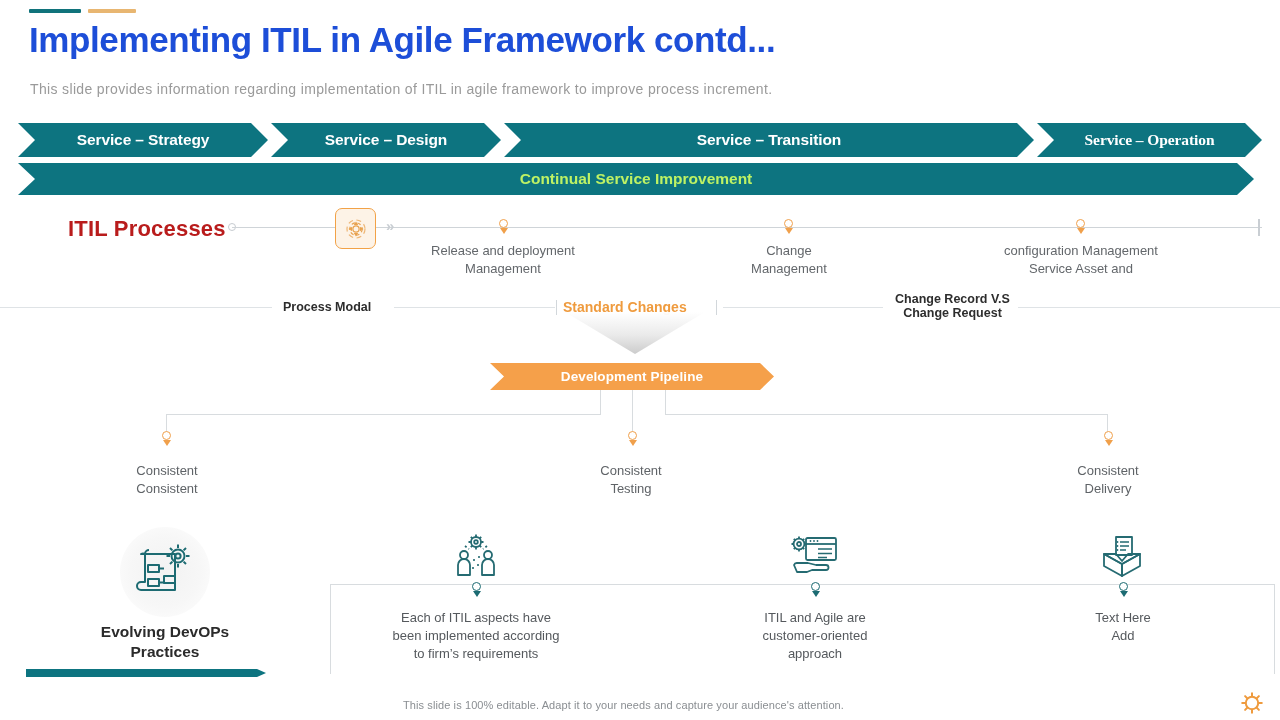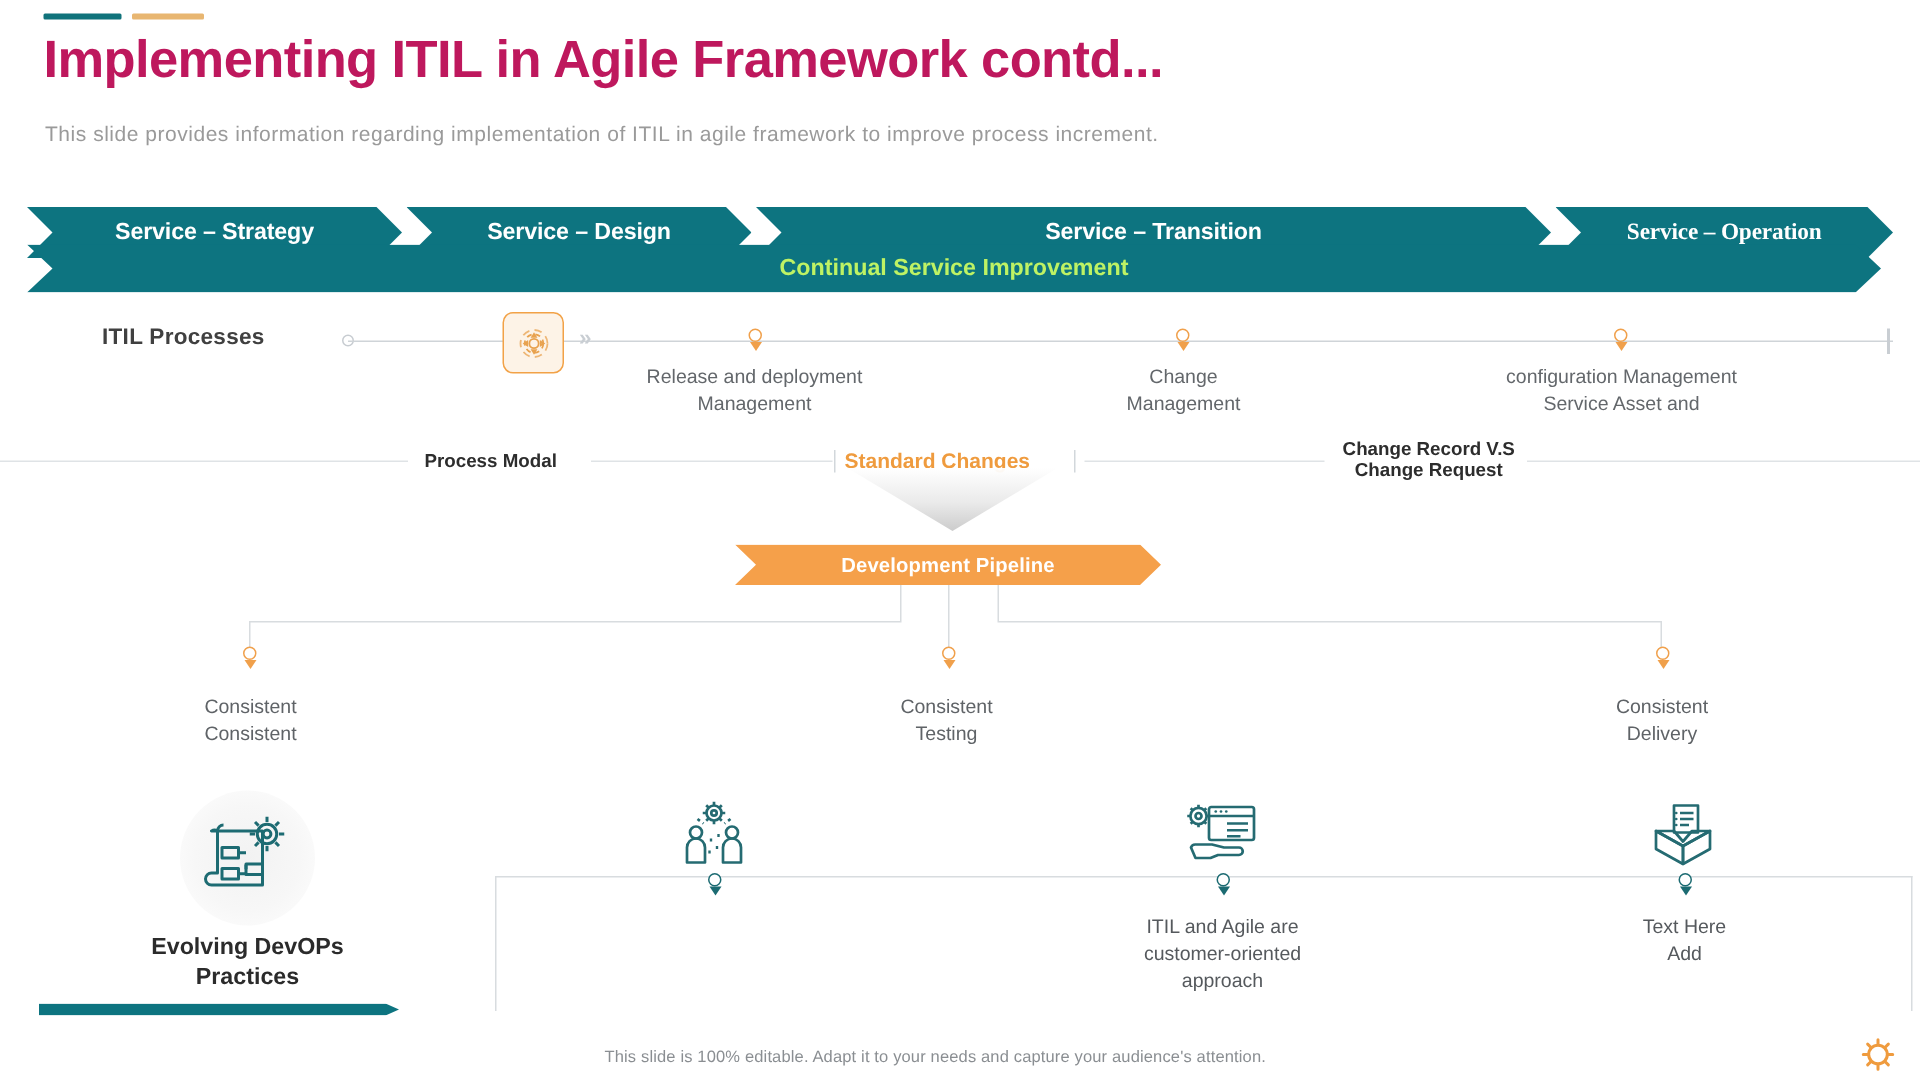--- a/index.html
+++ b/index.html
@@ -13,31 +13,31 @@
   #slide { position: relative; width: 1280px; height: 720px; background: #fff; }
 
   
   .accent-bars { position: absolute; left: 29px; top: 9px; display: flex; gap: 7px; }
   .accent-bar { height: 4px; border-radius: 1px; }
   .accent-bar.teal { width: 52px; background: #10737b; }
   .accent-bar.gold { width: 48px; background: #e8b671; }
 
   .page-title {
     position: absolute; left: 29px; top: 20px;
-    font-size: 35px; font-weight: bold; color: #be185d;
+    font-size: 35px; font-weight: bold; color: #1d4ed8;
     letter-spacing: -0.4px; white-space: nowrap;
   }
   .page-subtitle {
     position: absolute; left: 30px; top: 81px;
     font-size: 14px; color: #9a9a9a; letter-spacing: 0.35px;
     white-space: nowrap;
   }
 
   
-  .stage-band { position: absolute; left: 18px; top: 138px; height: 34px; width: 1244px; }
+  .stage-band { position: absolute; left: 18px; top: 123px; height: 34px; width: 1244px; }
   .stage {
     position: absolute; top: 0; height: 34px;
     background: #0d7480; color: #fff;
     display: flex; align-items: center; justify-content: center;
     font-size: 15.5px; font-weight: bold; letter-spacing: -0.1px;
   }
   .chev-both {
     clip-path: polygon(0 0, calc(100% - 17px) 0, 100% 50%, calc(100% - 17px) 100%, 0 100%, 17px 50%);
   }
   .chev-start {
@@ -48,21 +48,21 @@
     position: absolute; left: 18px; top: 163px; height: 32px; width: 1236px;
     background: #0d7480; color: #bef264;
     display: flex; align-items: center; justify-content: center;
     font-size: 15.5px; font-weight: bold;
     clip-path: polygon(0 0, calc(100% - 17px) 0, 100% 50%, calc(100% - 17px) 100%, 0 100%, 17px 50%);
   }
 
   
   .itil-label {
     position: absolute; left: 68px; top: 216px;
-    font-size: 15px; font-weight: bold; color: #404040; letter-spacing: 0.2px;
+    font-size: 22px; font-weight: bold; color: #b91c1c; letter-spacing: 0.2px;
   }
   .proc-line {
     position: absolute; left: 232px; top: 227px; height: 1px; width: 1030px;
     background: #cfd4d8;
   }
   .proc-dot {
     position: absolute; left: 228px; top: 223px; width: 8px; height: 8px;
     border: 1px solid #c7ccd1; border-radius: 50%; background: #fff;
   }
   .proc-endcap {
@@ -323,20 +323,25 @@
       <circle cx="36" cy="22" r="4"></circle>
       <path d="M30 42 v-10 a6 6 0 0 1 12 0 v10 z"></path>
       <path d="M13 13 l4 3 M35 13 l-4 3" stroke-dasharray="2 2.4"></path>
       <path d="M22 26 v2 M26 31 v2 M21 34 v2 M27 23 v2" stroke-width="1.6"></path>
     </svg>
   </div>
   <div class="pin teal" style="left:471px;top:582px;">
     <div class="ring"></div>
     <div class="tri"></div>
   </div>
+  <div class="bottom-caption" style="left:366px;top:609px;">
+    <div>Each of ITIL  aspects have</div>
+    <div>been implemented according</div>
+    <div>to firm’s requirements</div>
+  </div>
 
   <div style="position:absolute;left:790px;top:534px;">
     <svg width="48" height="42" viewBox="0 0 48 42" fill="none" stroke="#256b72" stroke-width="1.8" stroke-linejoin="round">
       <rect x="16" y="4" width="30" height="22" rx="1.5"></rect>
       <path d="M16 10 h30"></path>
       <circle cx="20.5" cy="7" r="0.9" fill="#256b72" stroke="none"></circle>
       <circle cx="24" cy="7" r="0.9" fill="#256b72" stroke="none"></circle>
       <circle cx="27.5" cy="7" r="0.9" fill="#256b72" stroke="none"></circle>
       <path d="M28 15 h14 M28 19.5 h14 M28 23.5 h9" stroke-width="1.6"></path>
       <circle cx="9" cy="10" r="5.4"></circle>

